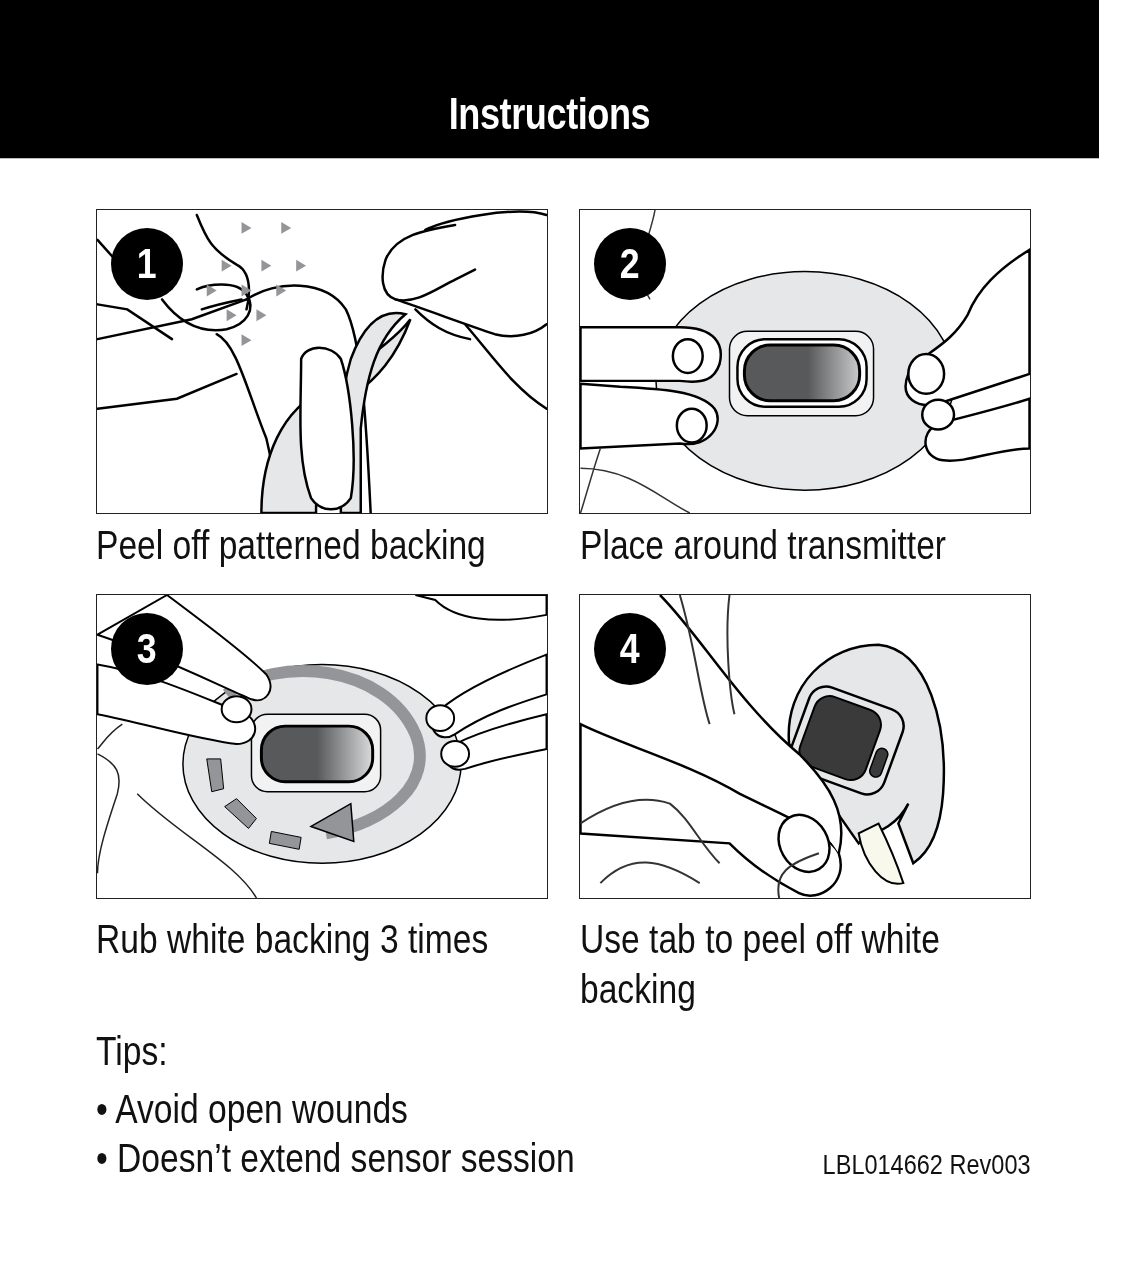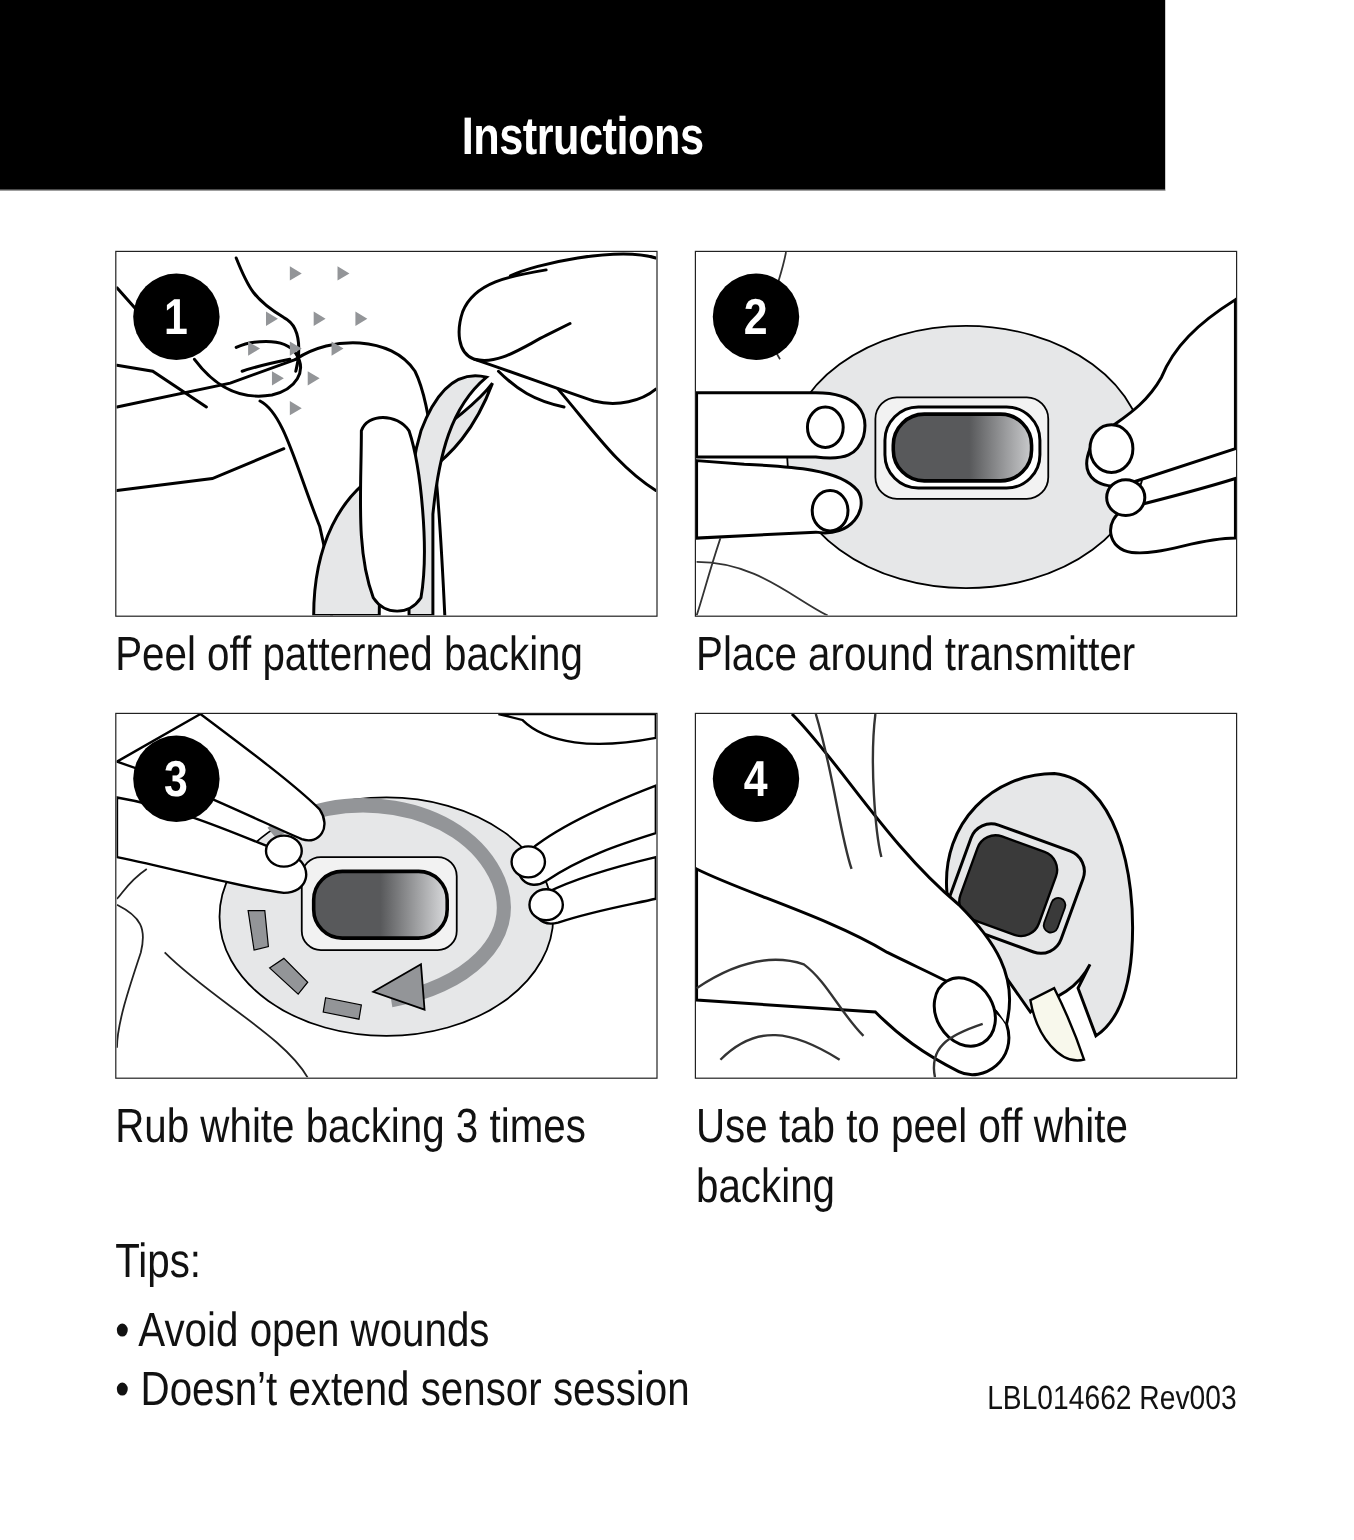--- a/index.html
+++ b/index.html
@@ -1,18 +1,18 @@
 <!DOCTYPE html>
 <html><head>
 <meta charset="utf-8">
 <style>
   html, body { margin:0; padding:0; background:#fff; }
   body { width:1128px; height:1283px; position:relative; overflow:hidden;
          font-family:"Liberation Sans", sans-serif; color:#111; }
-  .header { position:absolute; left:0; top:0; width:971px; height:158px; background:#000;
+  .header { position:absolute; left:0; top:0; width:1099px; height:158px; background:#000;
             border-bottom:1px solid #bbb; }
   .header-title { position:absolute; left:0; right:0; top:88px; text-align:center; color:#fff;
                   font-family:"Liberation Sans", sans-serif; font-weight:bold; font-size:44px;
                   transform:scaleX(0.82); letter-spacing:-0.5px; line-height:52px; }
   .panel { position:absolute; width:452px; height:305px; border:1.5px solid #222; background:#fff;
            box-sizing:border-box; overflow:hidden; }
   .panel svg { position:absolute; left:0; top:0; width:100%; height:100%; }
   .badge { position:absolute; left:14px; top:18px; width:72px; height:72px; border-radius:50%;
            background:#000; color:#fff; font-weight:bold; font-size:42px; text-align:center;
            line-height:72px; z-index:2; }

